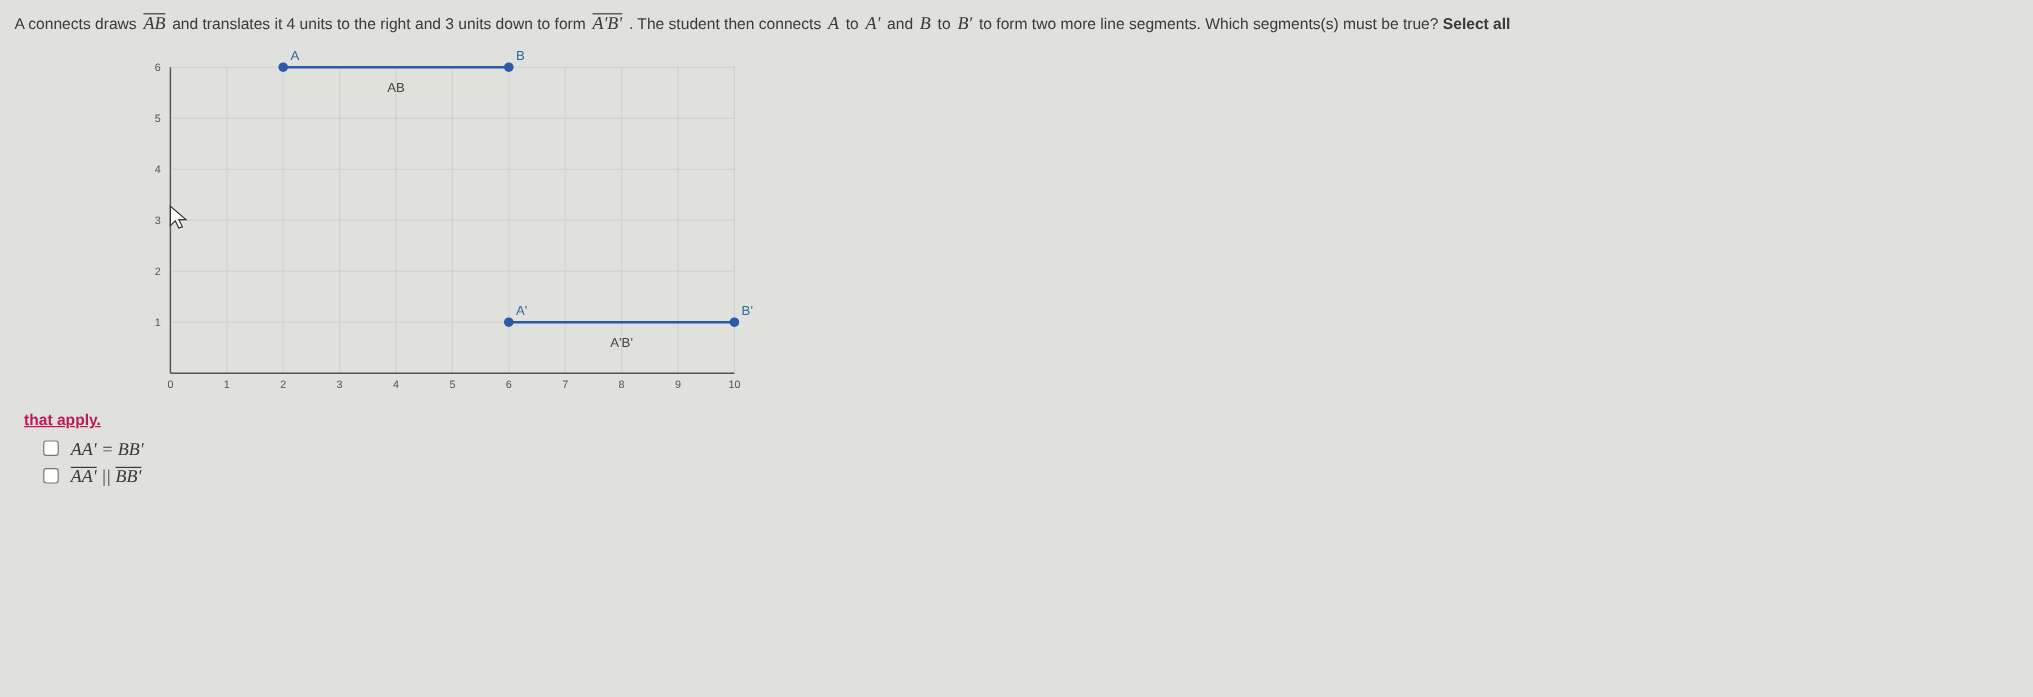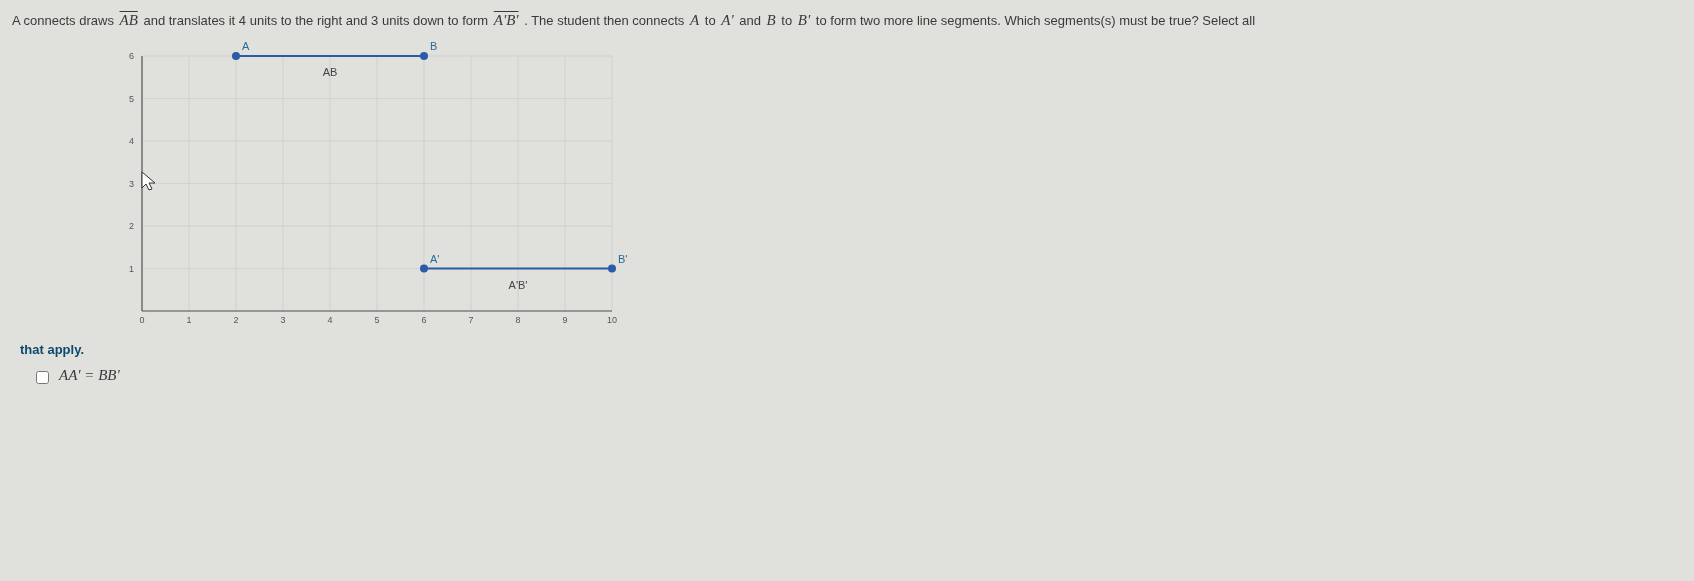--- a/index.html
+++ b/index.html
@@ -22,46 +22,47 @@
     font-family: "Times New Roman", serif;
     font-size: 15px;
     padding: 0 2px;
   }
   .question .mathit {
     font-style: italic;
     font-family: "Times New Roman", serif;
     font-size: 15px;
     padding: 0 2px;
   }
-  .question b { font-weight: normal; }
+  .question b { font-weight: bold; }
 
   .chart-wrap {
     margin-left: 100px;
     margin-top: 4px;
     width: 520px;
     height: 300px;
     position: relative;
   }
   svg { display: block; }
 
   .that-apply {
     margin-top: 6px;
     margin-left: 8px;
     font-weight: bold;
     font-size: 13px;
-    color: #0c4a6e;
+    color: #be185d;
+    text-decoration: underline;
   }
 
   .options {
     margin-top: 10px;
     margin-left: 24px;
   }
   .option-row {
     display: flex;
-    align-items: flex-end;
+    align-items: flex-start;
     gap: 10px;
     margin-bottom: 6px;
     font-size: 13px;
   }
   .option-row input[type="checkbox"] {
     width: 13px;
     height: 13px;
   }
   .mlabel {
     font-family: "Times New Roman", serif;
@@ -144,17 +145,21 @@
     </svg>
 </div>
 
 <div class="that-apply">that apply.</div>
 
 <div class="options" id="options-container">
     <div class="option-row">
       <input type="checkbox" style="">
       <span><span class="mlabel">AA' = BB'</span></span>
     </div>
+    <div class="option-row">
+      <input type="checkbox" style="">
+      <span><span class="mlabel"><span class="ov">AA'</span> || <span class="ov">BB'</span></span></span>
+    </div>
   </div>
 
 <svg id="cursor-svg" width="20" height="24" style="position: absolute; pointer-events: none; left: 140px; top: 170px;">
   <path d="M2 2 L2 18 L6 14 L9 20 L12 19 L9 13 L15 13 Z" fill="#fff" stroke="#333" stroke-width="1"></path>
 </svg>
 
 </body></html>

